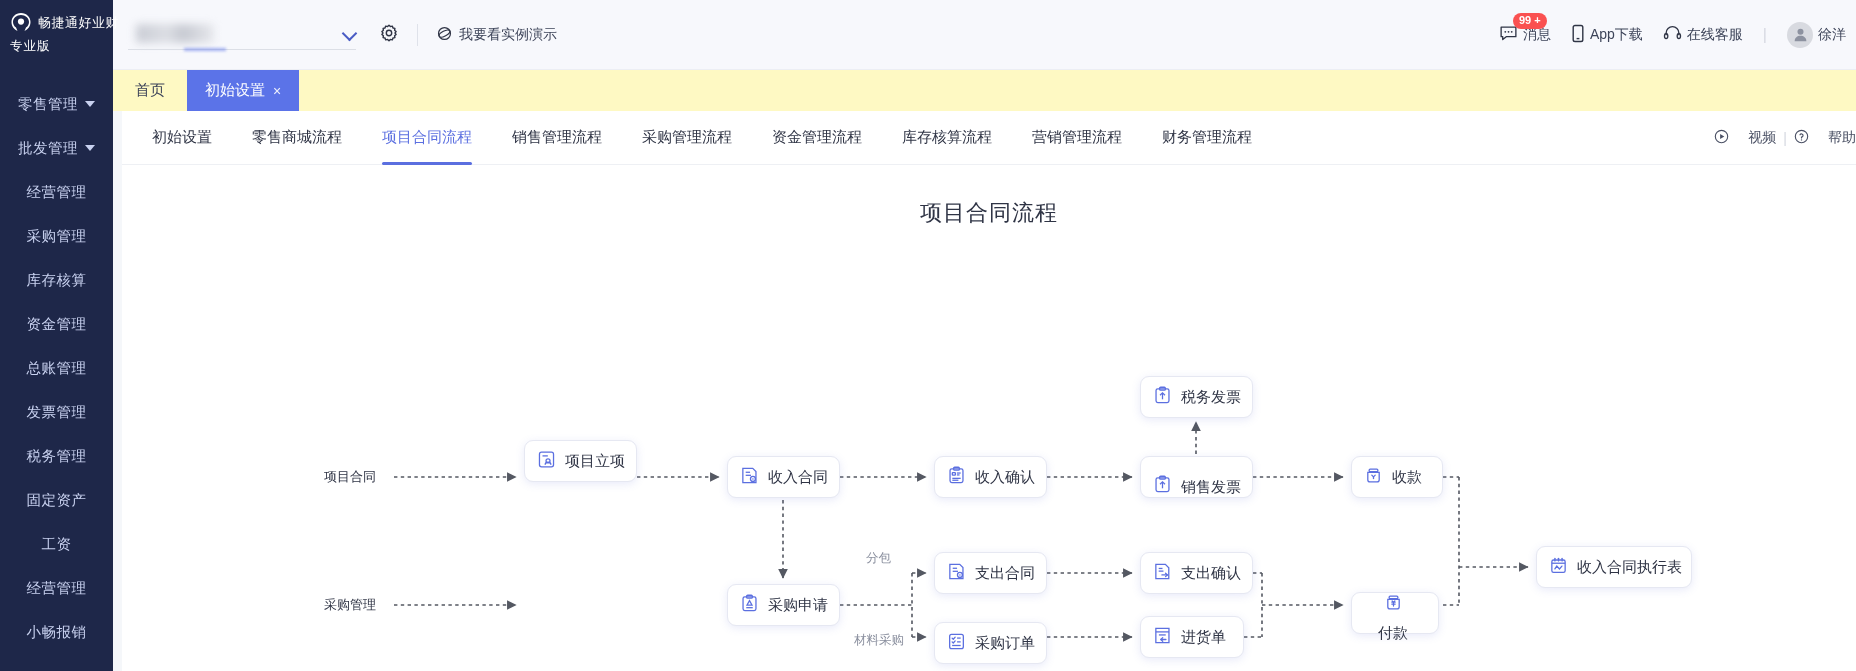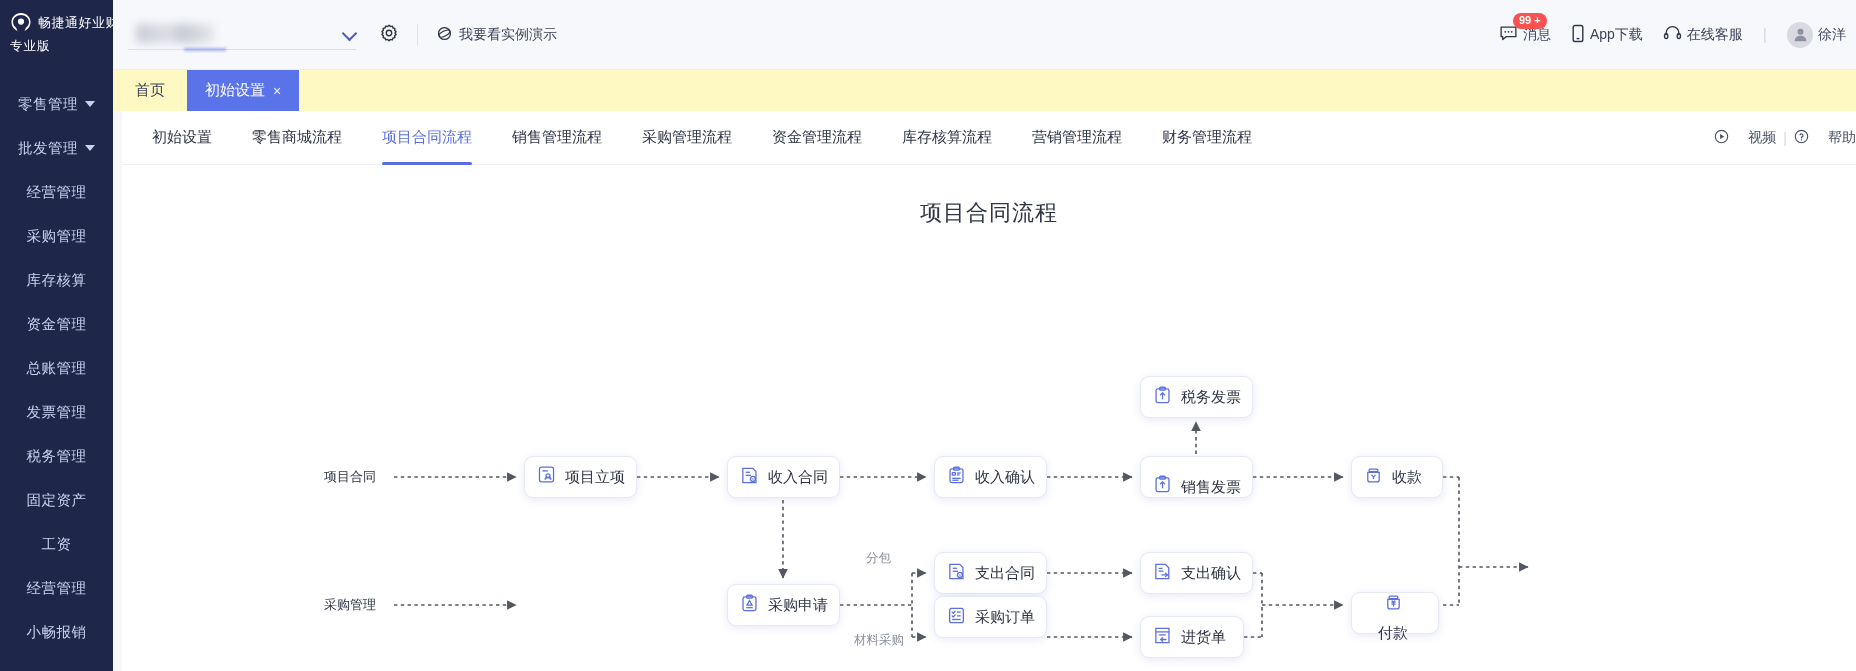--- a/index.html
+++ b/index.html
@@ -417,21 +417,21 @@
           <line x1="1337" y1="249" x2="1337" y2="377"></line>
         </g>
       </svg>
 
       <div class="rowlabel" style="left:202px; top:240px;">项目合同</div>
       <div class="rowlabel" style="left:202px; top:368px;">采购管理</div>
 
       <div class="edgelabel" style="left:744px; top:322px;">分包</div>
       <div class="edgelabel" style="left:732px; top:404px;">材料采购</div>
 
-      <div class="node" style="left:402px; top:228px; width:113px;font-family:Liberation Mono, monospace;">
+      <div class="node" style="left:402px; top:212px; width:113px;">
         <span>
           <svg width="19" height="19" viewBox="0 0 20 20" fill="none" stroke="#5b6fe0" stroke-width="1.35">
             <rect x="2.6" y="2.2" width="14.8" height="15.6" rx="2.2"></rect>
             <line x1="5.8" y1="6.2" x2="11.4" y2="6.2"></line>
             <circle cx="11.6" cy="11.4" r="2.1"></circle>
             <path d="M8.6 15.4 C8.6 13.6 10 12.9 11.6 12.9 C13.2 12.9 14.6 13.6 14.6 15.4"></path>
           </svg>
         </span>
         <span>项目立项</span>
       </div>
@@ -493,20 +493,33 @@
           <svg width="19" height="19" viewBox="0 0 20 20" fill="none" stroke="#5b6fe0" stroke-width="1.35">
             <path d="M4 6.6 H16 V14.4 A2.4 2.4 0 0 1 13.6 16.8 H6.4 A2.4 2.4 0 0 1 4 14.4 Z"></path>
             <rect x="5.4" y="3.4" width="9.2" height="2.6" rx="1.1"></rect>
             <path d="M8.2 9.6 L10 11.4 L11.8 9.6" stroke-linecap="round"></path>
             <line x1="10" y1="11.4" x2="10" y2="13.8"></line>
           </svg>
         </span>
         <span>收款</span>
       </div>
 
+      <div class="node" style="left:1414px; top:318px; width:156px;">
+        <span>
+          <svg width="19" height="19" viewBox="0 0 20 20" fill="none" stroke="#5b6fe0" stroke-width="1.35">
+            <rect x="3" y="4.2" width="14" height="13" rx="1.8"></rect>
+            <line x1="3" y1="7.6" x2="17" y2="7.6"></line>
+            <line x1="6.2" y1="2.4" x2="6.2" y2="5.2" stroke-linecap="round"></line>
+            <line x1="10" y1="2.4" x2="10" y2="5.2" stroke-linecap="round"></line>
+            <line x1="13.8" y1="2.4" x2="13.8" y2="5.2" stroke-linecap="round"></line>
+            <path d="M6.2 13.6 L8.2 10.6 L11 13.6 L13.6 10.6" stroke-linecap="round"></path>
+          </svg>
+        </span>
+        <span>收入合同执行表</span>
+      </div>
 
       <div class="node" style="left:812px; top:324px; width:113px;">
         <span>
           <svg width="19" height="19" viewBox="0 0 20 20" fill="none" stroke="#5b6fe0" stroke-width="1.35">
             <path d="M3 2.4 H13.4 L16.8 5.8 V17.6 H3 Z"></path>
             <line x1="6" y1="6.6" x2="10.6" y2="6.6"></line>
             <line x1="6" y1="9.8" x2="11.6" y2="9.8"></line>
             <circle cx="13.6" cy="13.6" r="2.6"></circle>
             <circle cx="13.6" cy="13.6" r=".8" fill="#5b6fe0" stroke="none"></circle>
           </svg>
@@ -532,21 +545,21 @@
           <svg width="19" height="19" viewBox="0 0 20 20" fill="none" stroke="#5b6fe0" stroke-width="1.35">
             <rect x="3.2" y="3" width="13.6" height="14.4" rx="1.8"></rect>
             <rect x="7" y="1.3" width="6" height="3" rx="1"></rect>
             <path d="M10 7 L12.6 11.6 H7.4 Z"></path>
             <line x1="6.6" y1="14.4" x2="13.4" y2="14.4"></line>
           </svg>
         </span>
         <span>采购申请</span>
       </div>
 
-      <div class="node" style="left:812px; top:368px; width:113px;align-items:center;">
+      <div class="node" style="left:812px; top:394px; width:113px;align-items:center;">
         <span>
           <svg width="19" height="19" viewBox="0 0 20 20" fill="none" stroke="#5b6fe0" stroke-width="1.35">
             <rect x="2.8" y="2.6" width="14.4" height="14.8" rx="2"></rect>
             <path d="M5.4 6.4 L6.6 7.6 L8.6 5.4" stroke-linecap="round" stroke-linejoin="round"></path>
             <path d="M5.4 10.4 L6.6 11.6 L8.6 9.4" stroke-linecap="round" stroke-linejoin="round"></path>
             <line x1="10.6" y1="6.4" x2="14.4" y2="6.4"></line>
             <line x1="10.6" y1="10.4" x2="14.4" y2="10.4"></line>
             <line x1="5.4" y1="14.2" x2="14.4" y2="14.2"></line>
           </svg>
         </span>

